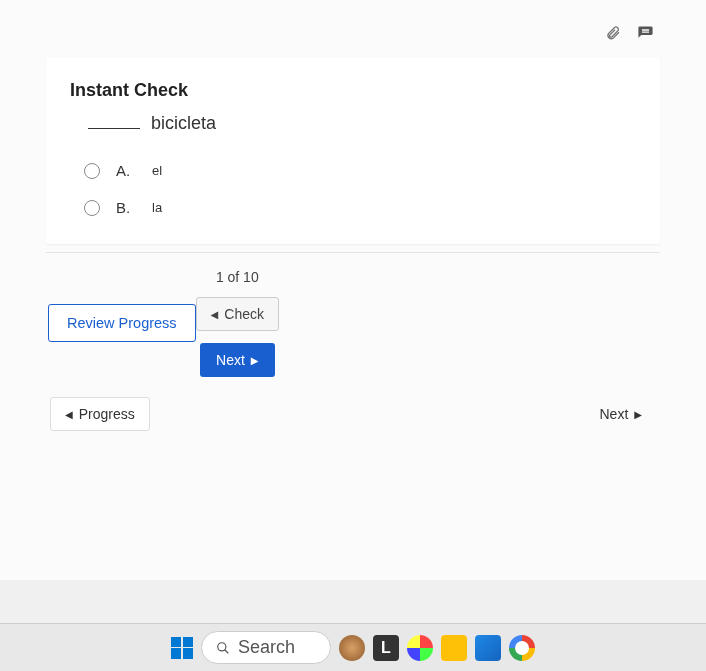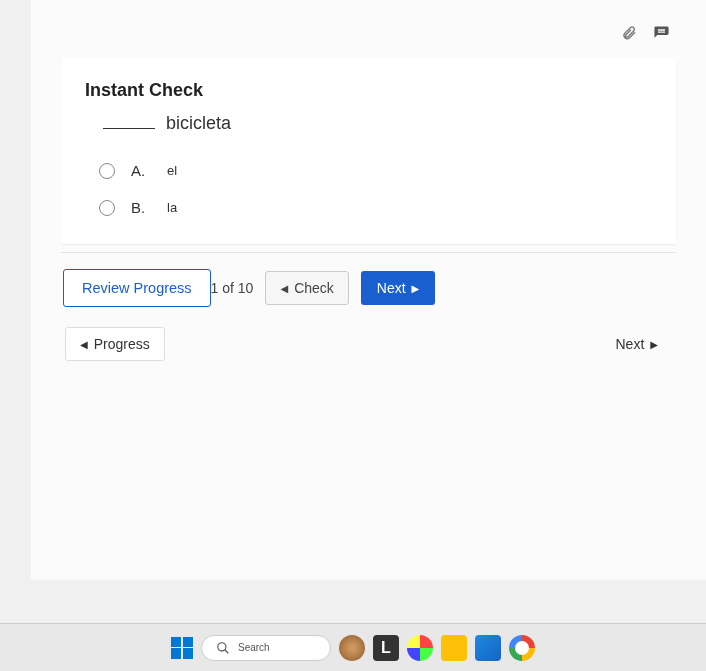--- a/index.html
+++ b/index.html
@@ -10,24 +10,23 @@
     body {
       font-family: -apple-system, BlinkMacSystemFont, 'Segoe UI', Arial, sans-serif;
       background: #f0f0f0;
       width: 706px;
       height: 671px;
       overflow: hidden;
       position: relative;
     }
     .page-container {
       background: #fbfbfb;
-      padding: 20px 30px;
+      padding: 20px 46px;
       min-height: 580px;
       position: relative;
-      margin-left: 31px;
     }
     .top-icons {
       display: flex;
       justify-content: flex-end;
       gap: 14px;
       padding: 4px 6px 10px 0;
       margin-bottom: 6px;
     }
     .top-icon {
       width: 18px;
@@ -107,20 +106,21 @@
       font-size: 14.5px;
       font-weight: 500;
       padding: 10px 18px;
       border-radius: 3px;
       cursor: pointer;
     }
     .right-nav {
       display: flex;
       align-items: center;
       gap: 12px;
+      flex-direction: column;
     }
     .counter {
       font-size: 14px;
       color: #444;
     }
     .back-btn {
       border: 1px solid #ccc;
       background: #f6f6f6;
       color: #444;
       font-size: 14px;
@@ -201,21 +201,21 @@
     .win-logo span:nth-child(3){background:#0078d4;}
     .win-logo span:nth-child(4){background:#0078d4;}
     .search-pill {
       display: flex;
       align-items: center;
       gap: 8px;
       background: #fff;
       border: 1px solid #ccc;
       border-radius: 18px;
       padding: 5px 14px;
-      font-size: 10px;
+      font-size: 18px;
       color: #555;
       min-width: 130px;
     }
     .tb-icon {
       width: 26px;
       height: 26px;
       border-radius: 4px;
       display: flex;
       align-items: center;
       justify-content: center;

